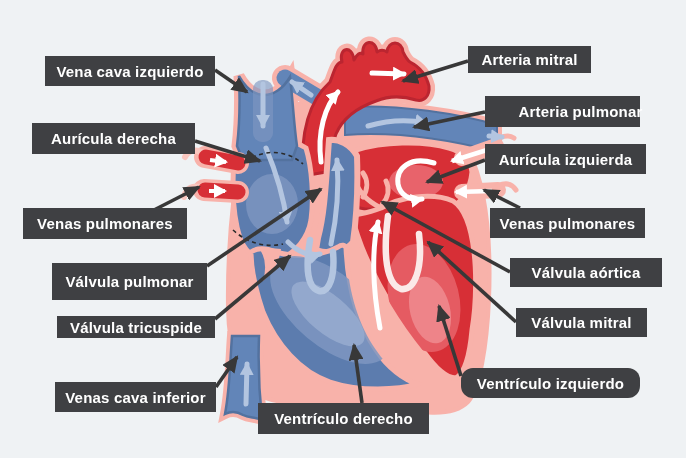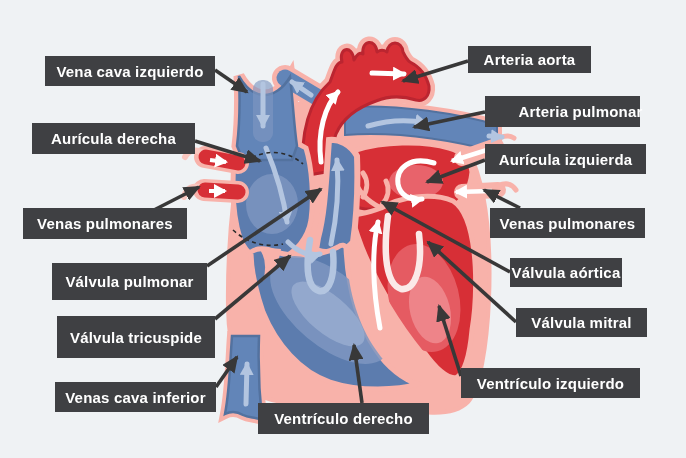--- a/index.html
+++ b/index.html
@@ -162,24 +162,24 @@
         <line x1="516" y1="322" x2="428" y2="242" stroke="#383838" stroke-width="3.6" marker-end="url(#mDark)"></line>
         <line x1="461" y1="376" x2="439" y2="306" stroke="#383838" stroke-width="3.6" marker-end="url(#mDark)"></line>
       </g>
   </svg>
 
   <div id="labels-layer">
       <div class="label-box" style="left: 45px; top: 56px; width: 170px; height: 30px;">Vena cava izquierdo</div>
       <div class="label-box" style="left: 32px; top: 123px; width: 163px; height: 31px;">Aurícula derecha</div>
       <div class="label-box" style="left: 23px; top: 208px; width: 164px; height: 31px;">Venas pulmonares</div>
       <div class="label-box" style="left: 52px; top: 263px; width: 155px; height: 37px;">Válvula pulmonar</div>
-      <div class="label-box" style="left: 57px; top: 316px; width: 158px; height: 42px;">Válvula tricuspide</div>
+      <div class="label-box" style="left: 57px; top: 316px; width: 158px; height: 22px;">Válvula tricuspide</div>
       <div class="label-box" style="left: 55px; top: 382px; width: 161px; height: 30px;">Venas cava inferior</div>
       <div class="label-box" style="left: 258px; top: 403px; width: 171px; height: 31px;">Ventrículo derecho</div>
-      <div class="label-box" style="left: 468px; top: 46px; width: 123px; height: 27px;">Arteria aorta</div>
+      <div class="label-box" style="left: 468px; top: 46px; width: 123px; height: 27px;">Arteria mitral</div>
       <div class="label-box" style="left: 485px; top: 96px; width: 155px; height: 31px; padding-left: 36px;">Arteria pulmonar</div>
       <div class="label-box" style="left: 485px; top: 144px; width: 161px; height: 30px;">Aurícula izquierda</div>
       <div class="label-box" style="left: 490px; top: 208px; width: 155px; height: 30px;">Venas pulmonares</div>
-      <div class="label-box" style="left: 510px; top: 258px; width: 112px; height: 29px;">Válvula aórtica</div>
+      <div class="label-box" style="left: 510px; top: 258px; width: 152px; height: 29px;">Válvula aórtica</div>
       <div class="label-box" style="left: 516px; top: 308px; width: 131px; height: 29px;">Válvula mitral</div>
-      <div class="label-box" style="left: 461px; top: 368px; width: 179px; height: 30px;">Ventrículo izquierdo</div>
+      <div class="label-box" style="left: 461px; top: 368px; width: 179px; height: 30px; border-radius: 12px;">Ventrículo izquierdo</div>
     </div>
 </div>
 
 </body></html>

